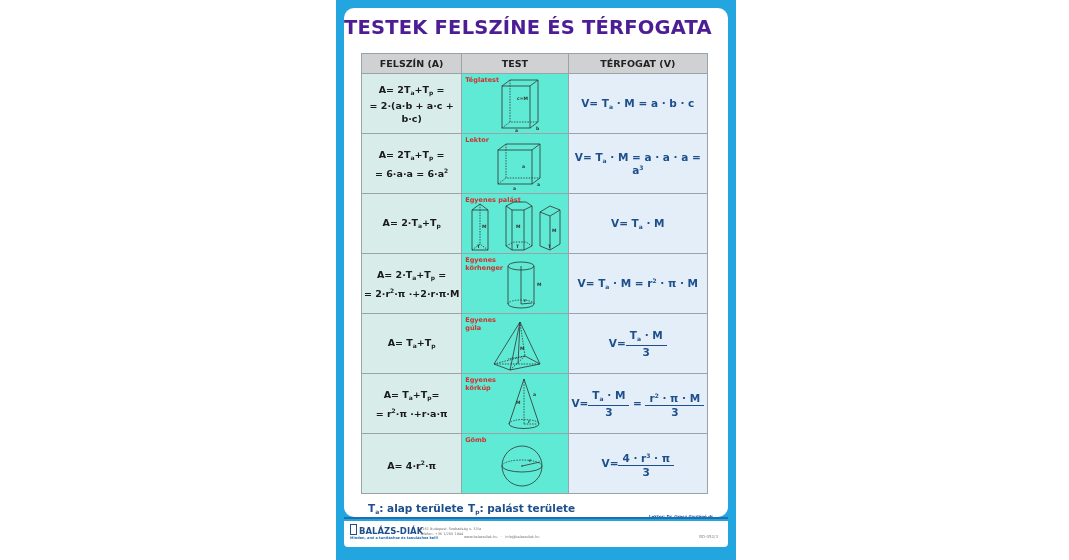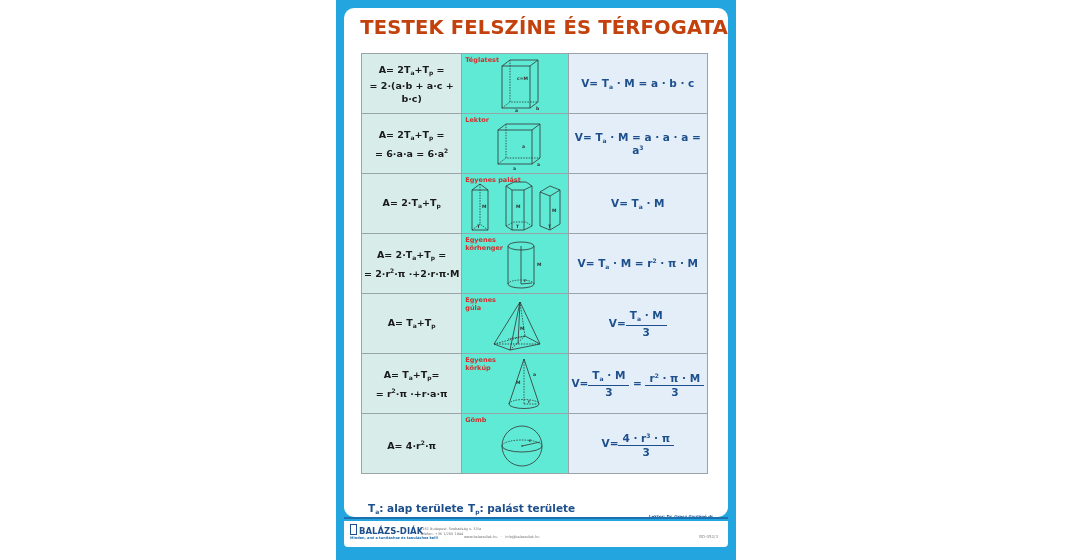--- a/index.html
+++ b/index.html
@@ -1,23 +1,23 @@
 <!DOCTYPE html>
 <html><head>
 <meta charset="utf-8">
 <style>
   html, body { margin:0; padding:0; }
   body { width:1069px; height:560px; background:#ffffff; position:relative; overflow:hidden;
          font-family:"DejaVu Sans", sans-serif; }
   .poster { position:absolute; left:336px; top:0; width:400px; height:560px; background:#23a6e0; }
   .panel { position:absolute; left:8px; top:8px; width:384px; height:509px; background:#fff;
            border-radius:10px; }
-  .title { position:absolute; left:0; top:8px; width:384px; text-align:right;
+  .title { position:absolute; left:0; top:8px; width:384px; text-align:left;
            font-family:"DejaVu Sans", sans-serif; font-weight:bold; font-size:19.5px;
-           color:#c2410c; letter-spacing:0.2px; }
+           color:#4c1d95; letter-spacing:0.2px; }
   table.grid { position:absolute; left:17px; top:45px; width:347px; border-collapse:collapse;
                table-layout:fixed; }
   table.grid th, table.grid td { border:1px solid #9aa3a8; padding:0; }
   table.grid th { height:19px; background:#cfd1d2; font-size:9.5px; font-weight:bold; color:#222;
                   text-align:center; }
   table.grid td { height:59px; }
   .col-a { width:100px; }
   .col-t { width:106px; }
   .col-v { width:139px; }
   td.felszin { background:#d8ecea; text-align:center; font-size:9.5px; font-weight:bold; color:#1a1a1a;
@@ -52,20 +52,25 @@
   <div class="panel">
     <div class="title">TESTEK FELSZÍNE ÉS TÉRFOGATA</div>
 
     <table class="grid">
       <colgroup>
           <col class="col-a">
           <col class="col-t">
           <col class="col-v">
         </colgroup>
       <tbody>
+          <tr>
+        <th>FELSZÍN (A)</th>
+        <th>TEST</th>
+        <th>TÉRFOGAT (V)</th>
+      </tr>
 
       <tr>
         <td class="felszin">
           <div>A= 2T<sub>a</sub>+T<sub>p</sub> =</div>
           <div>= 2·(a·b + a·c + b·c)</div>
         </td>
         <td class="test">
           <div class="shape-name">Téglatest</div>
           <svg class="shape-svg" width="106" height="59" viewBox="0 0 106 59">
             <g fill="none" stroke="#333" stroke-width="0.8">

